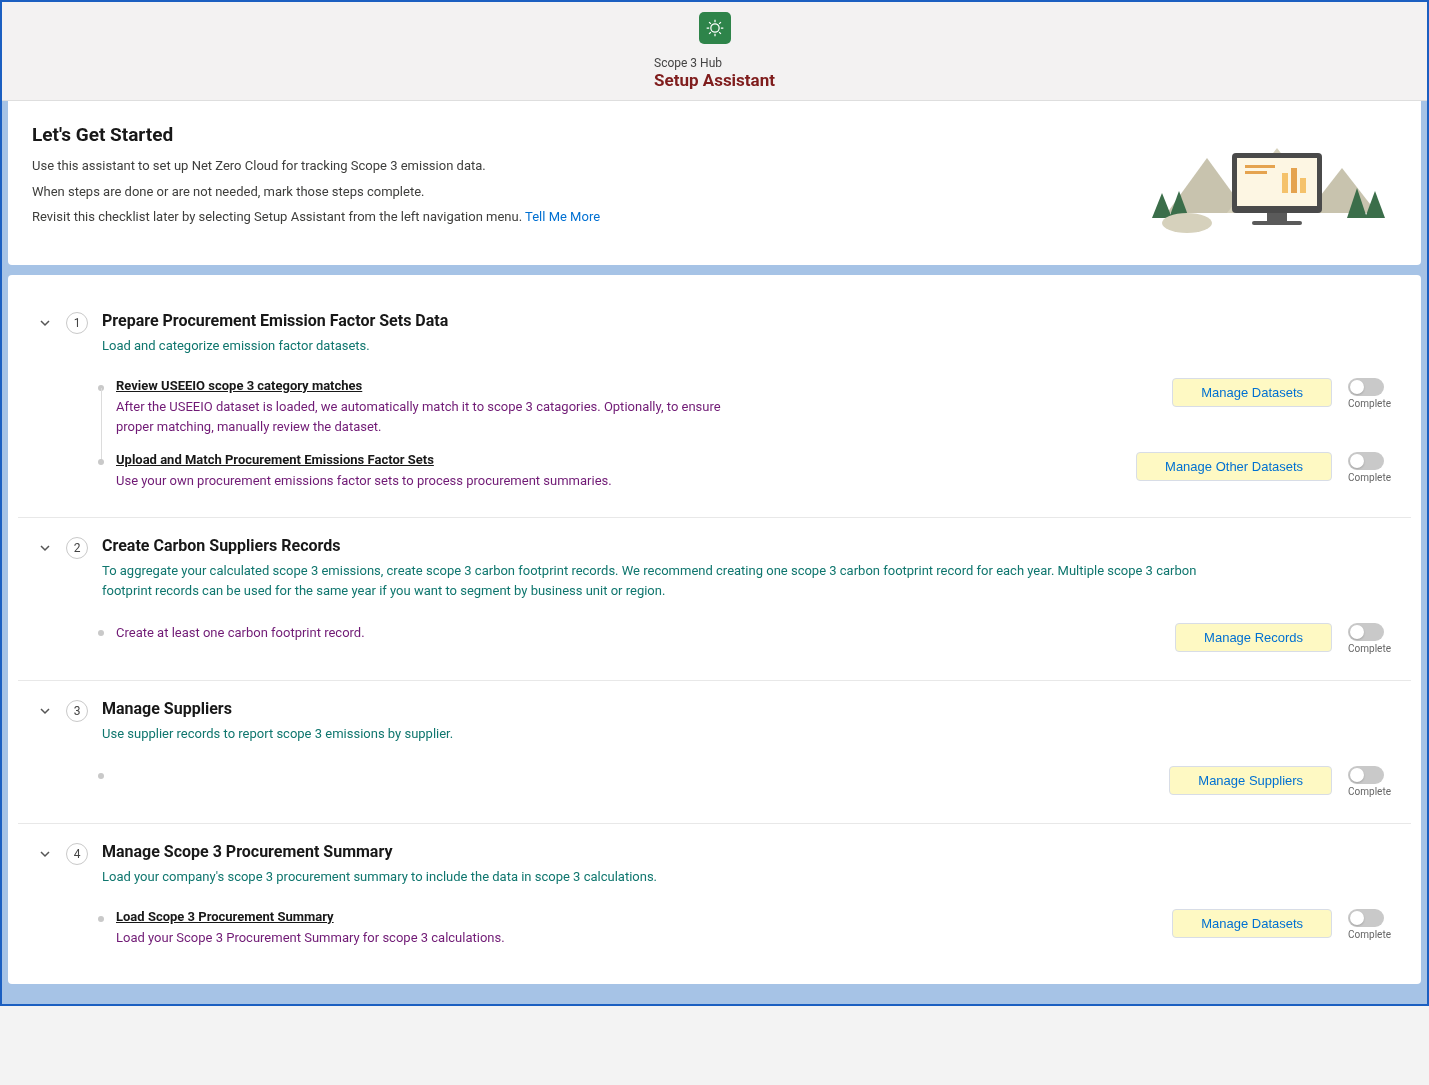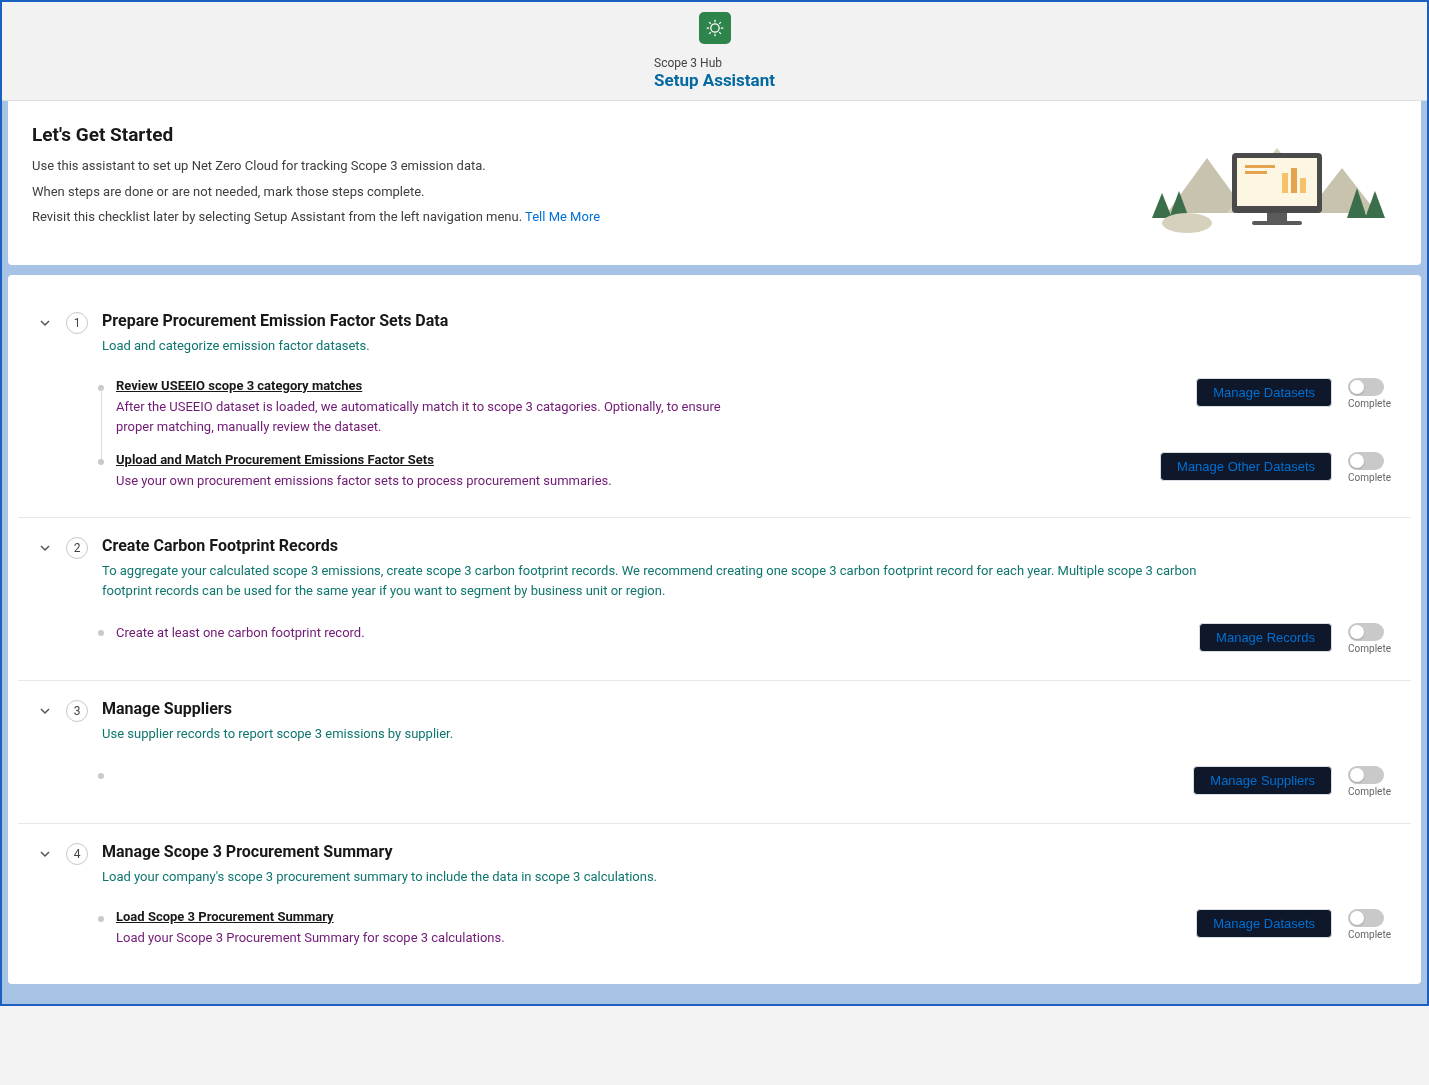--- a/index.html
+++ b/index.html
@@ -23,21 +23,21 @@
   flex-direction: column;
 }
 .header-icon {
   width: 32px; height: 32px;
   border-radius: 5px;
   background: #2e844a;
   display:flex; align-items:center; justify-content:center;
 }
 .header-icon svg { width: 20px; height: 20px; }
 .header-text .subtitle { font-size: 12px; color: #444; }
-.header-text .title { font-size: 17px; font-weight: 700; color: #0369a1; }
+.header-text .title { font-size: 17px; font-weight: 700; color: #7f1d1d; }
 .content-wrap { padding: 0 6px 20px 6px; background: #a6c3e6; }
 .intro-card {
   background: #fff;
   border-radius: 0 0 4px 4px;
   padding: 22px 24px;
   display: flex;
   justify-content: space-between;
   margin-bottom: 10px;
 }
 .intro-text h1 { font-size: 19px; font-weight: 700; margin-bottom: 10px; }
@@ -113,24 +113,24 @@
 .substep-text .sub-title { font-size: 13px; font-weight: 700; margin-bottom: 4px; text-decoration: underline; }
 .substep-text .sub-desc { font-size: 13px; color: #701a75; line-height: 1.5; }
 .substep-text a { color: #0070d2; text-decoration: none; display:inline-block; margin-top: 4px; cursor:pointer; }
 .substep-actions {
   display: flex;
   align-items: flex-start;
   gap: 16px;
   margin-left: auto;
 }
 .action-btn {
-  background: #0f172a;
+  background: #fef9c3;
   border: 1px solid #d8dde6;
   border-radius: 4px;
-  padding: 6px 16px;
+  padding: 6px 28px;
   font-size: 13px;
   color: #0070d2;
   cursor: pointer;
   white-space: nowrap;
 }
 .toggle-wrap { text-align: center; }
 .toggle {
   width: 36px; height: 18px;
   background: #c9c9c9;
   border-radius: 10px;
@@ -251,21 +251,21 @@
 
       <div class="step">
         <div class="step-header">
           <span class="chevron">
             <svg viewBox="0 0 12 12">
                 <path d="M2 4l4 4 4-4" stroke="#555" stroke-width="1.5" fill="none"></path>
               </svg>
           </span>
           <div class="step-num">2</div>
           <div class="step-head-text">
-            <h2>Create Carbon Footprint Records</h2>
+            <h2>Create Carbon Suppliers Records</h2>
             <p>To aggregate your calculated scope 3 emissions, create scope 3 carbon footprint records. We recommend creating one scope 3 carbon footprint record for each year. Multiple scope 3 carbon footprint records can be used for the same year if you want to segment by business unit or region.</p>
           </div>
         </div>
         <div class="substeps">
           <div class="substep">
             <div class="dot"></div>
             <div class="substep-text">
               <div class="sub-desc">Create at least one carbon footprint record.</div>
             </div>
             <div class="substep-actions">

